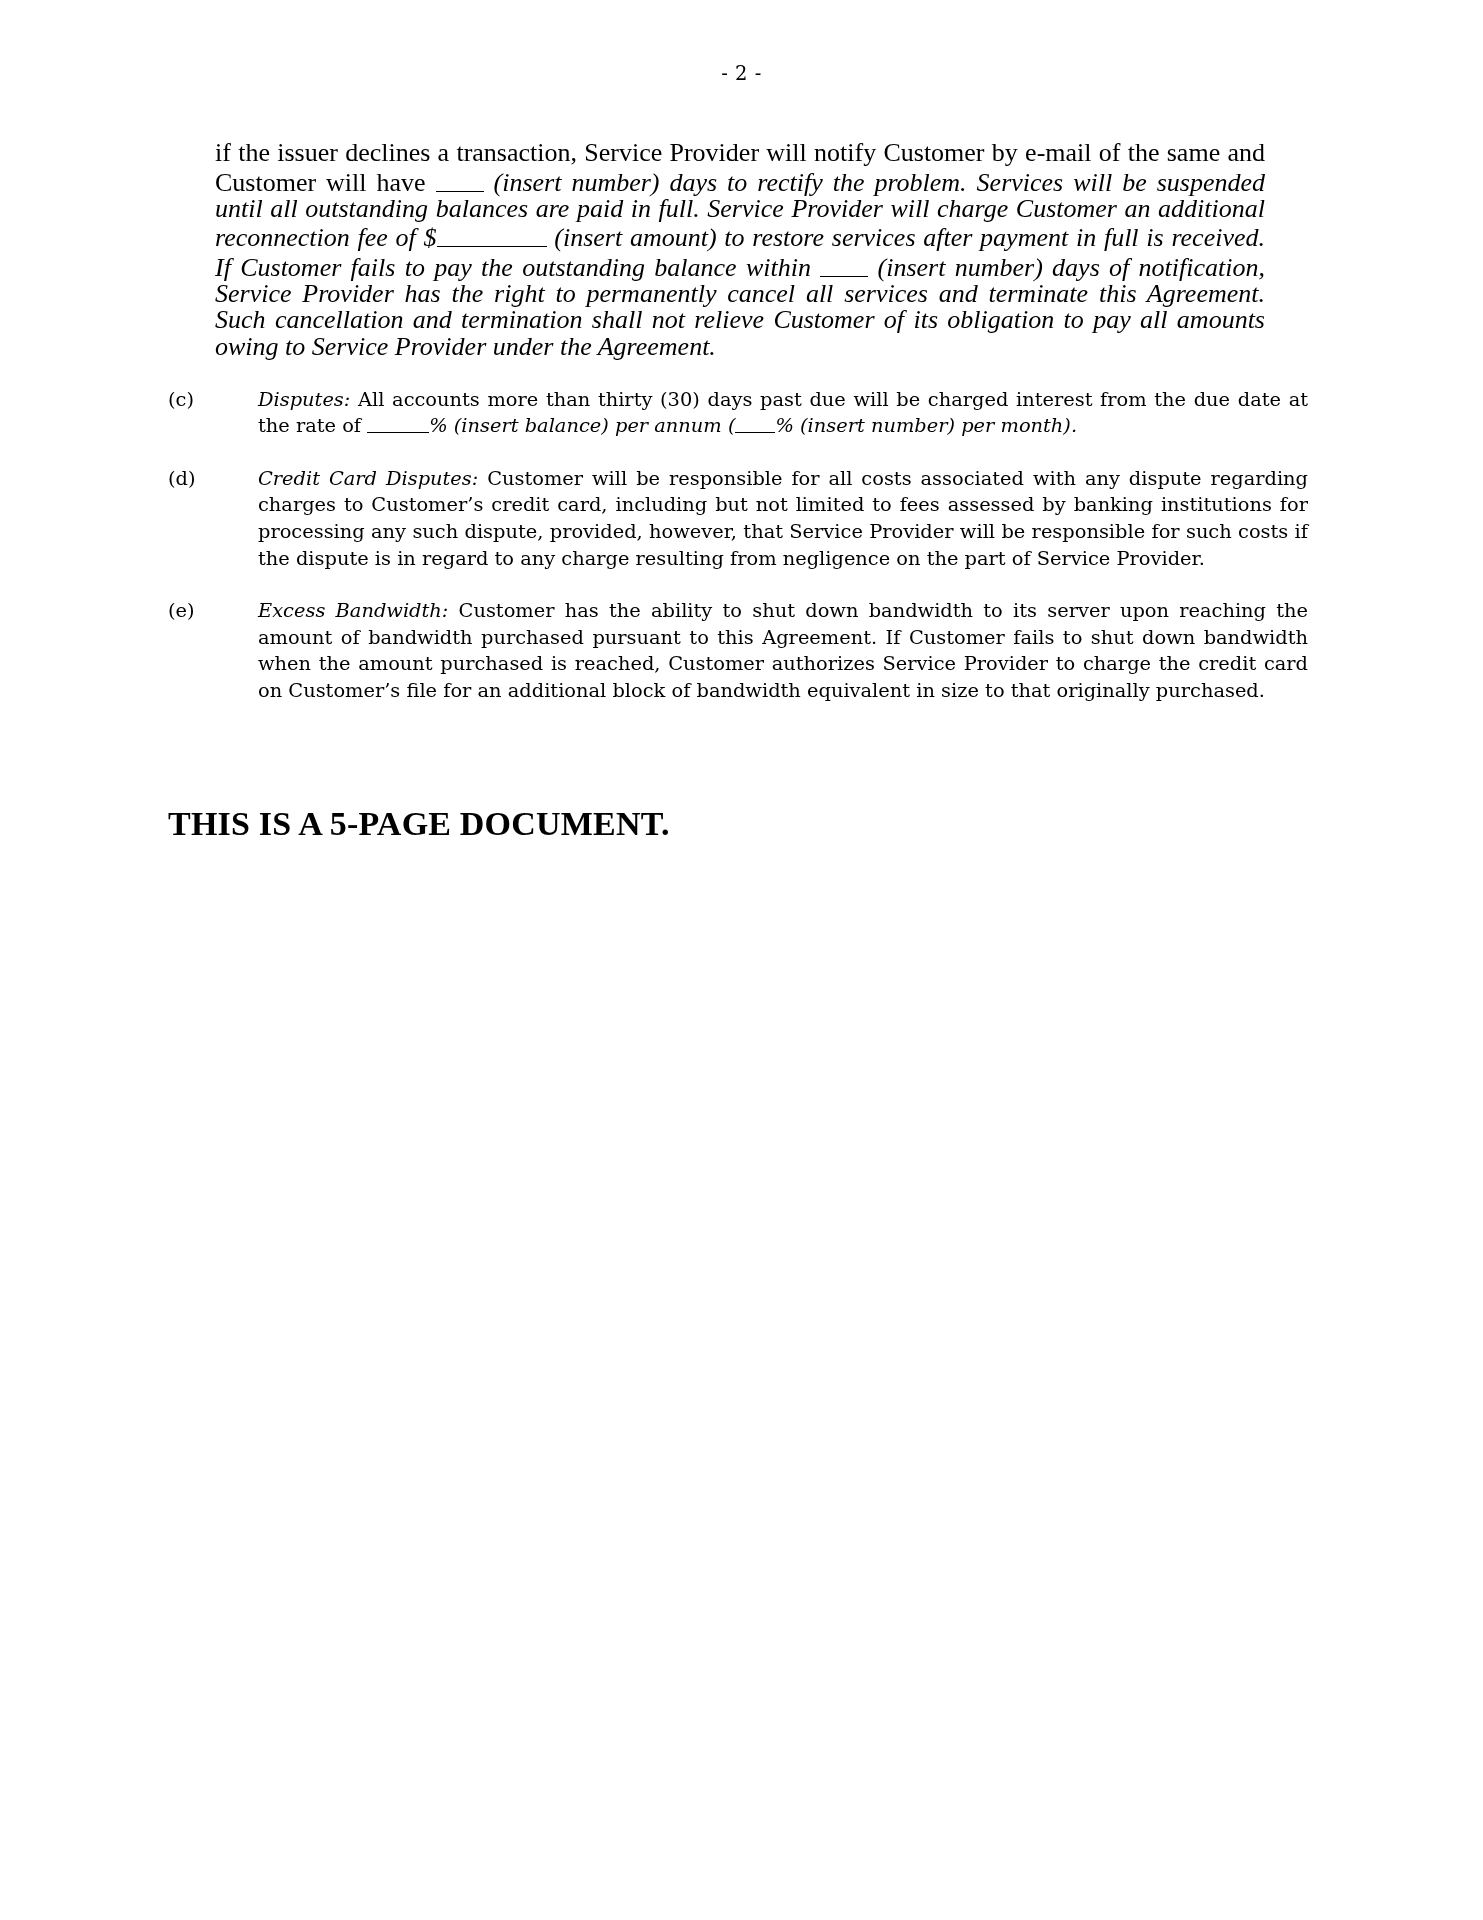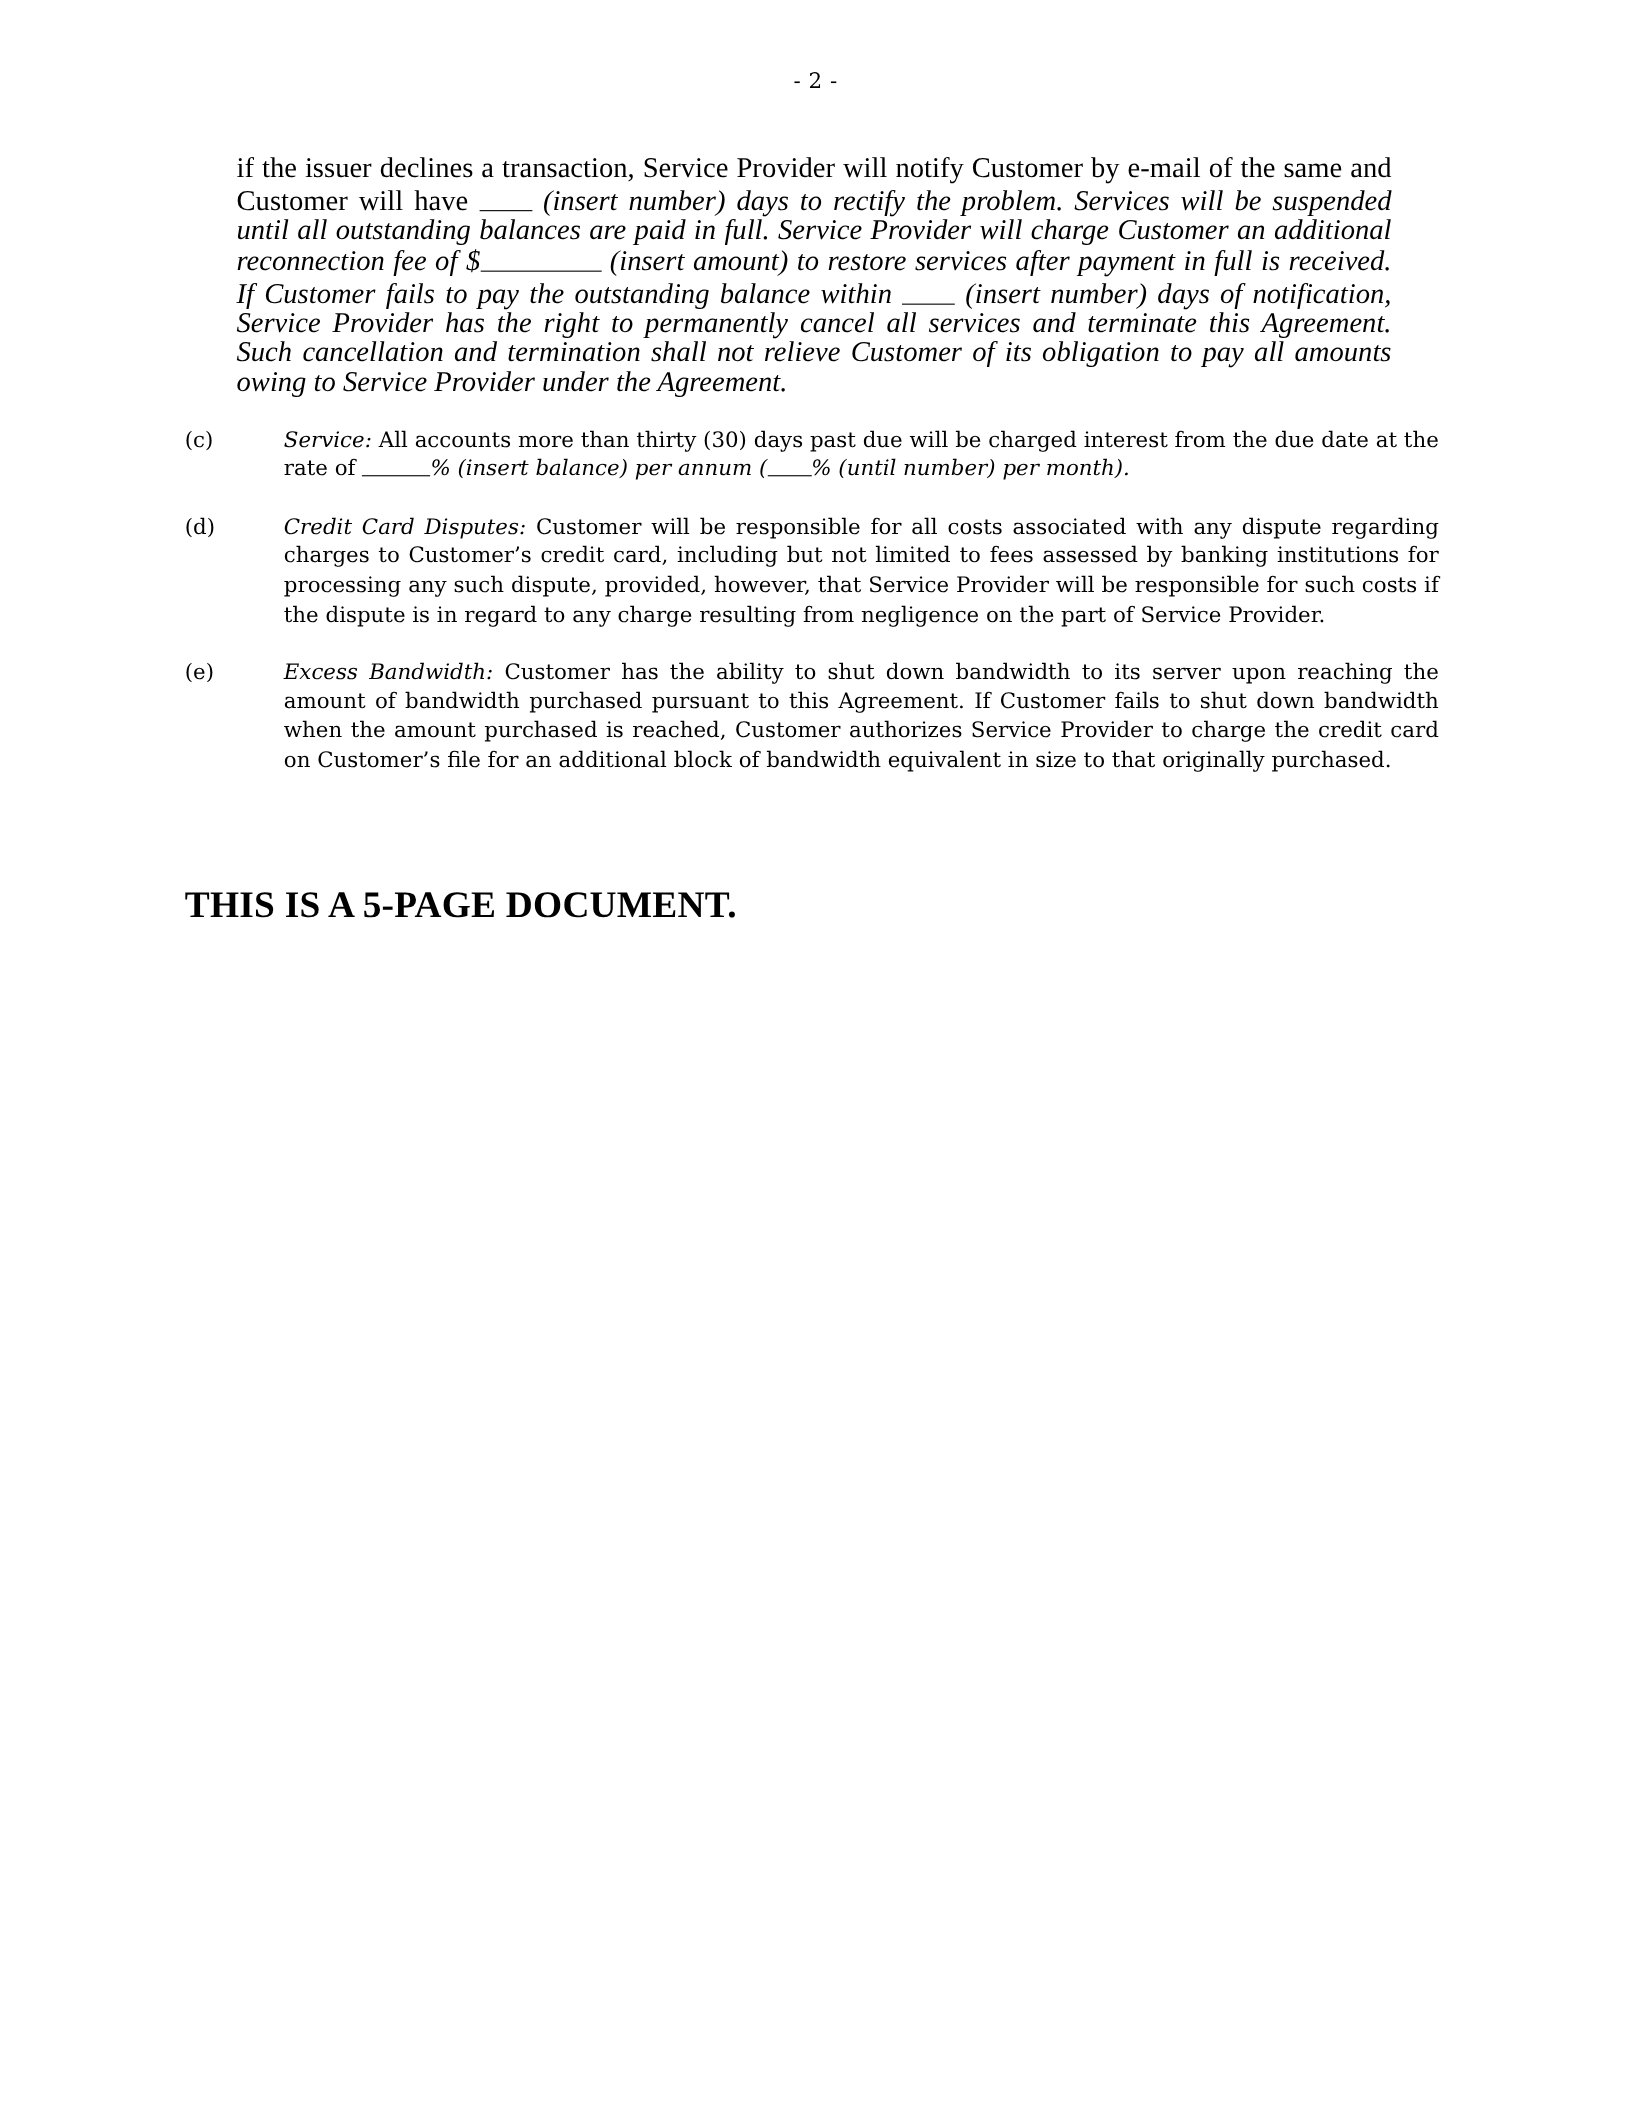--- a/index.html
+++ b/index.html
@@ -104,21 +104,21 @@
   <div class="page-header">- 2 -</div>
 
   <div class="content">
 
     <p class="lead-para">
       <span>if the issuer declines a transaction, Service Provider will notify Customer by e-mail of the same and Customer will have </span><span class="blank blank-sm"></span><span class="ital"> (insert number) days to rectify the problem. Services will be suspended until all outstanding balances are paid in full. Service Provider will charge Customer an additional reconnection fee of $</span><span class="blank blank-lg"></span><span class="ital"> (insert amount) to restore services after payment in full is received. If Customer fails to pay the outstanding balance within </span><span class="blank blank-sm"></span><span class="ital"> (insert number) days of notification, Service Provider has the right to permanently cancel all services and terminate this Agreement. Such cancellation and termination shall not relieve Customer of its obligation to pay all amounts owing to Service Provider under the Agreement.</span>
     </p>
 
     <div class="clause">
       <div class="clause-label">(c)</div>
-      <div class="clause-body"><span class="term">Service:</span><span> All accounts more than thirty (30) days past due will be charged interest from the due date at the rate of </span><span class="blank blank-md"></span><span class="ital">% (insert balance) per annum (</span><span class="blank blank-xs"></span><span class="ital">% (until number) per month).</span></div>
+      <div class="clause-body"><span class="term">Disputes:</span><span> All accounts more than thirty (30) days past due will be charged interest from the due date at the rate of </span><span class="blank blank-md"></span><span class="ital">% (insert balance) per annum (</span><span class="blank blank-xs"></span><span class="ital">% (insert number) per month).</span></div>
     </div>
 
     <div class="clause">
       <div class="clause-label">(d)</div>
       <div class="clause-body"><span class="term">Credit Card Disputes:</span><span> Customer will be responsible for all costs associated with any dispute regarding charges to Customer’s credit card, including but not limited to fees assessed by banking institutions for processing any such dispute, provided, however, that Service Provider will be responsible for such costs if the dispute is in regard to any charge resulting from negligence on the part of Service Provider.</span></div>
     </div>
 
     <div class="clause">
       <div class="clause-label">(e)</div>
       <div class="clause-body"><span class="term">Excess Bandwidth:</span><span> Customer has the ability to shut down bandwidth to its server upon reaching the amount of bandwidth purchased pursuant to this Agreement. If Customer fails to shut down bandwidth when the amount purchased is reached, Customer authorizes Service Provider to charge the credit card on Customer’s file for an additional block of bandwidth equivalent in size to that originally purchased.</span></div>

